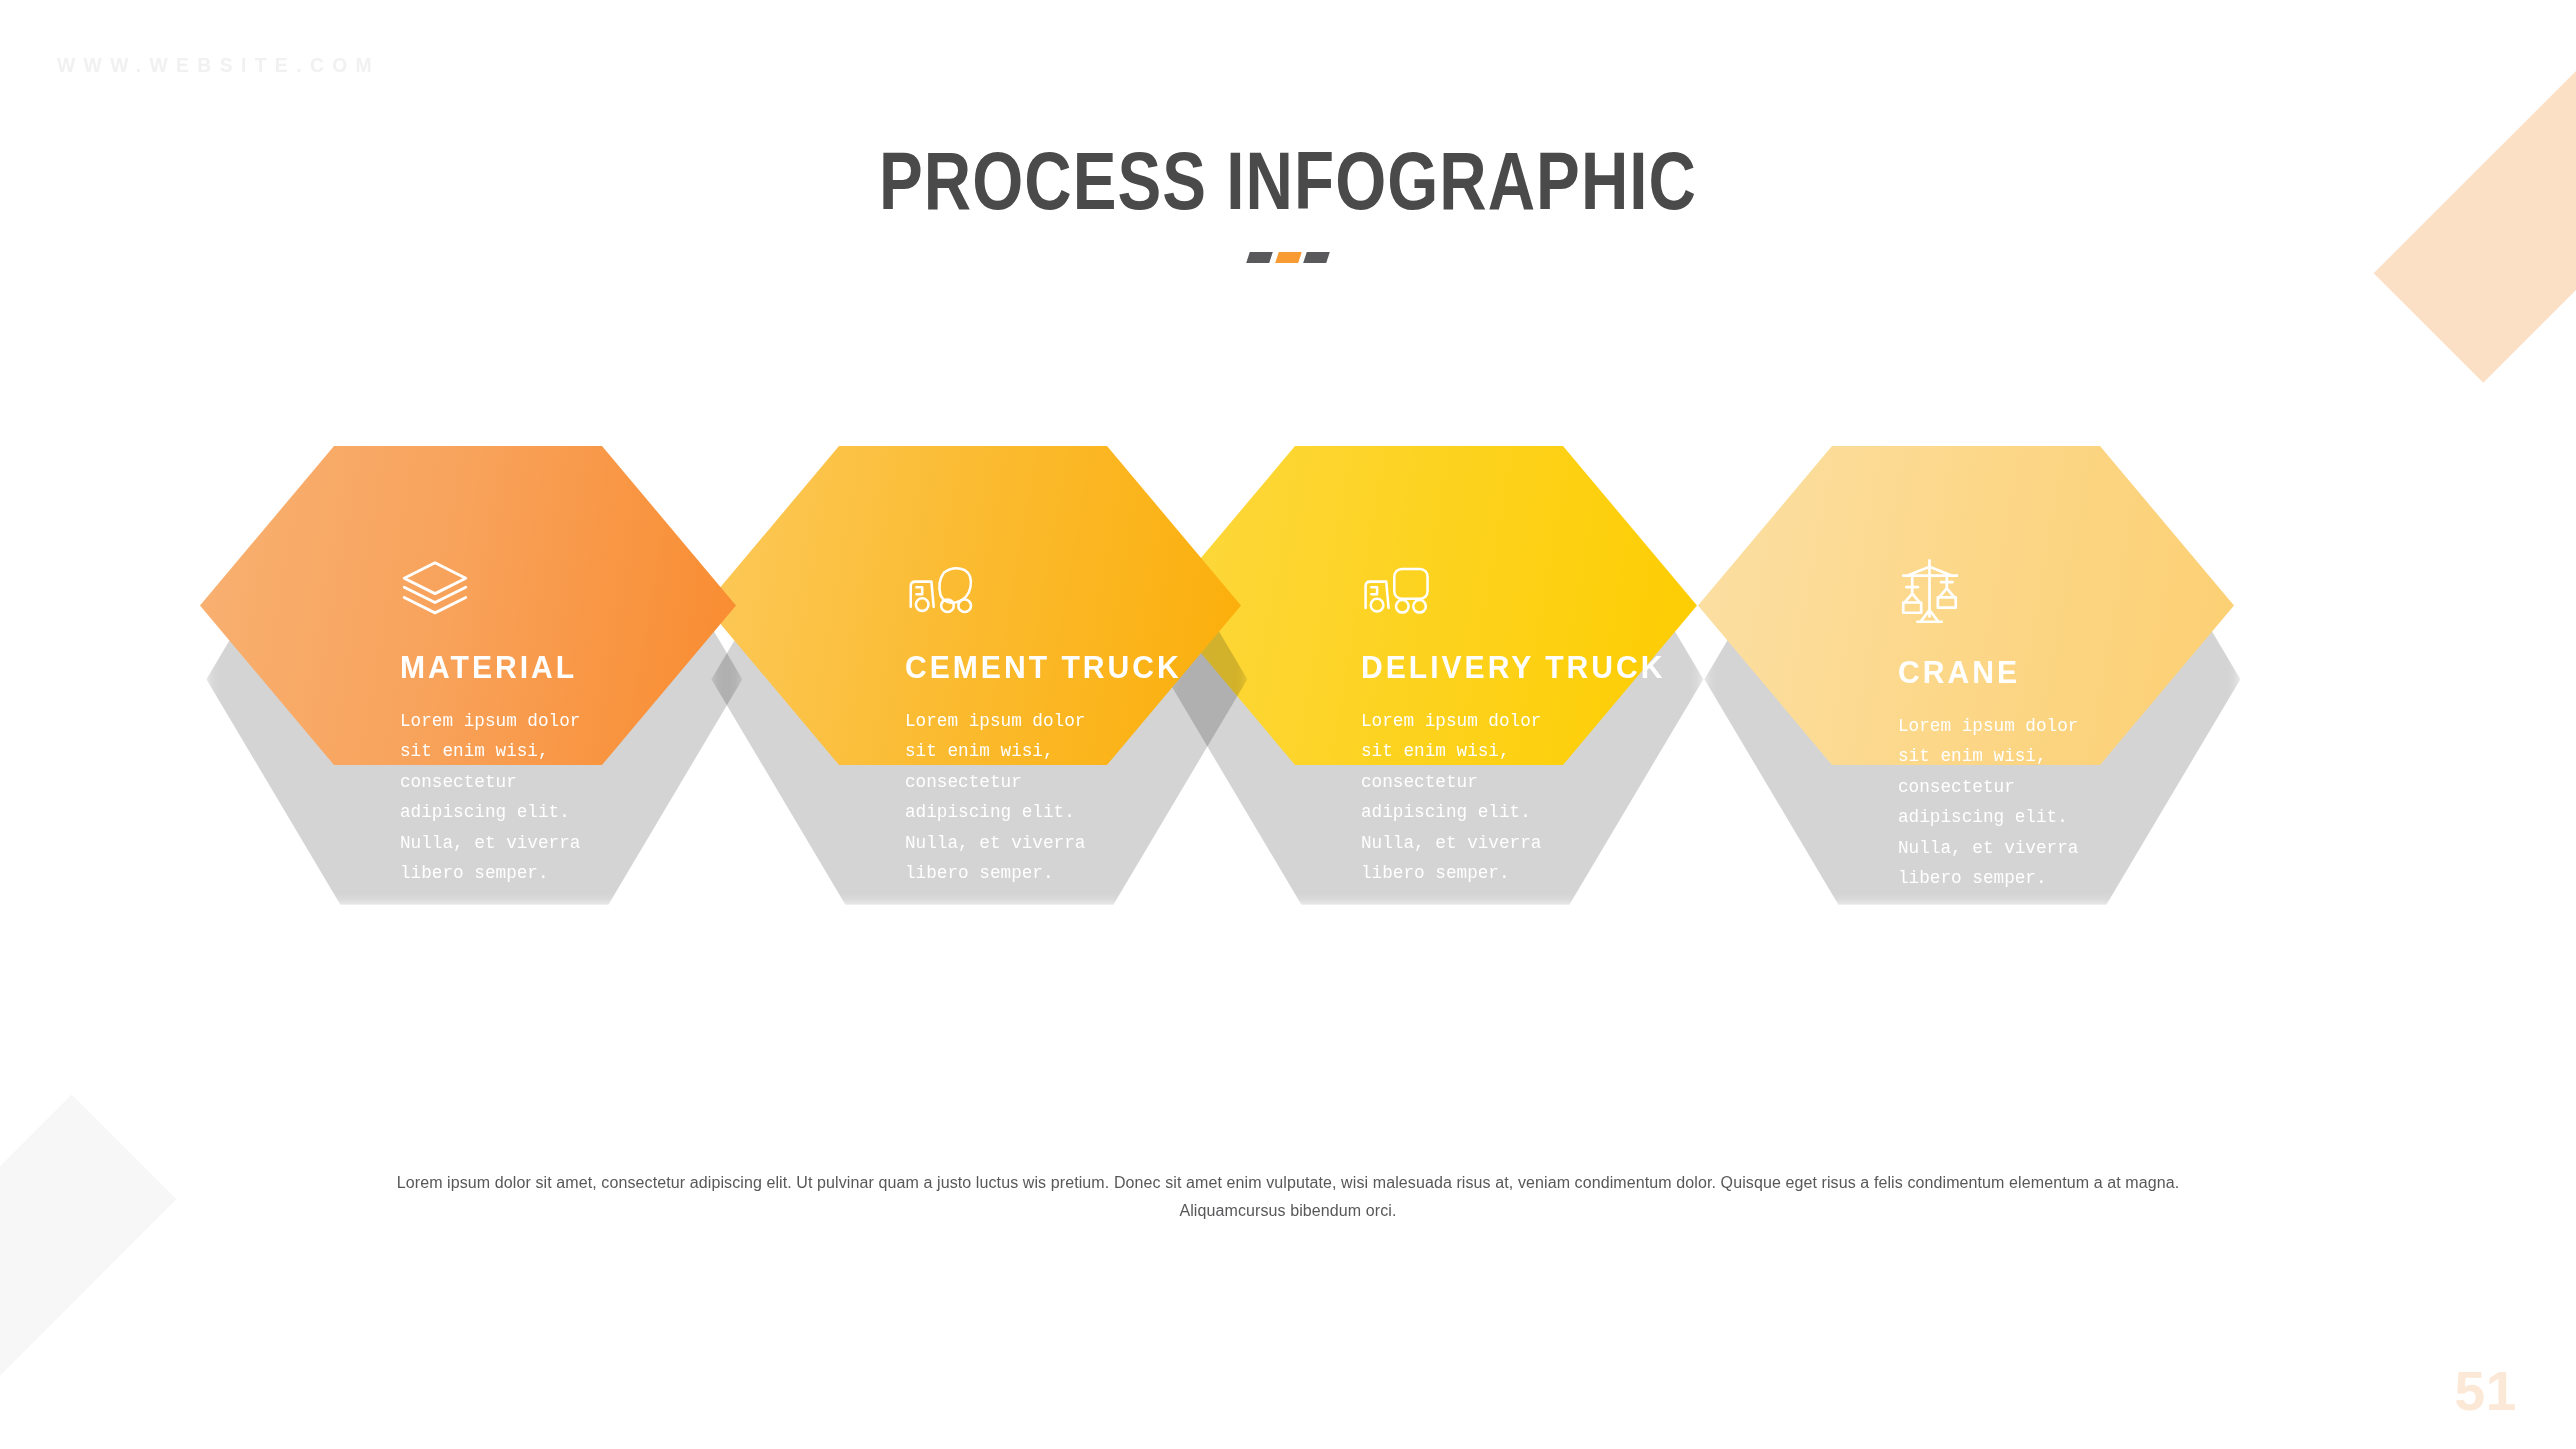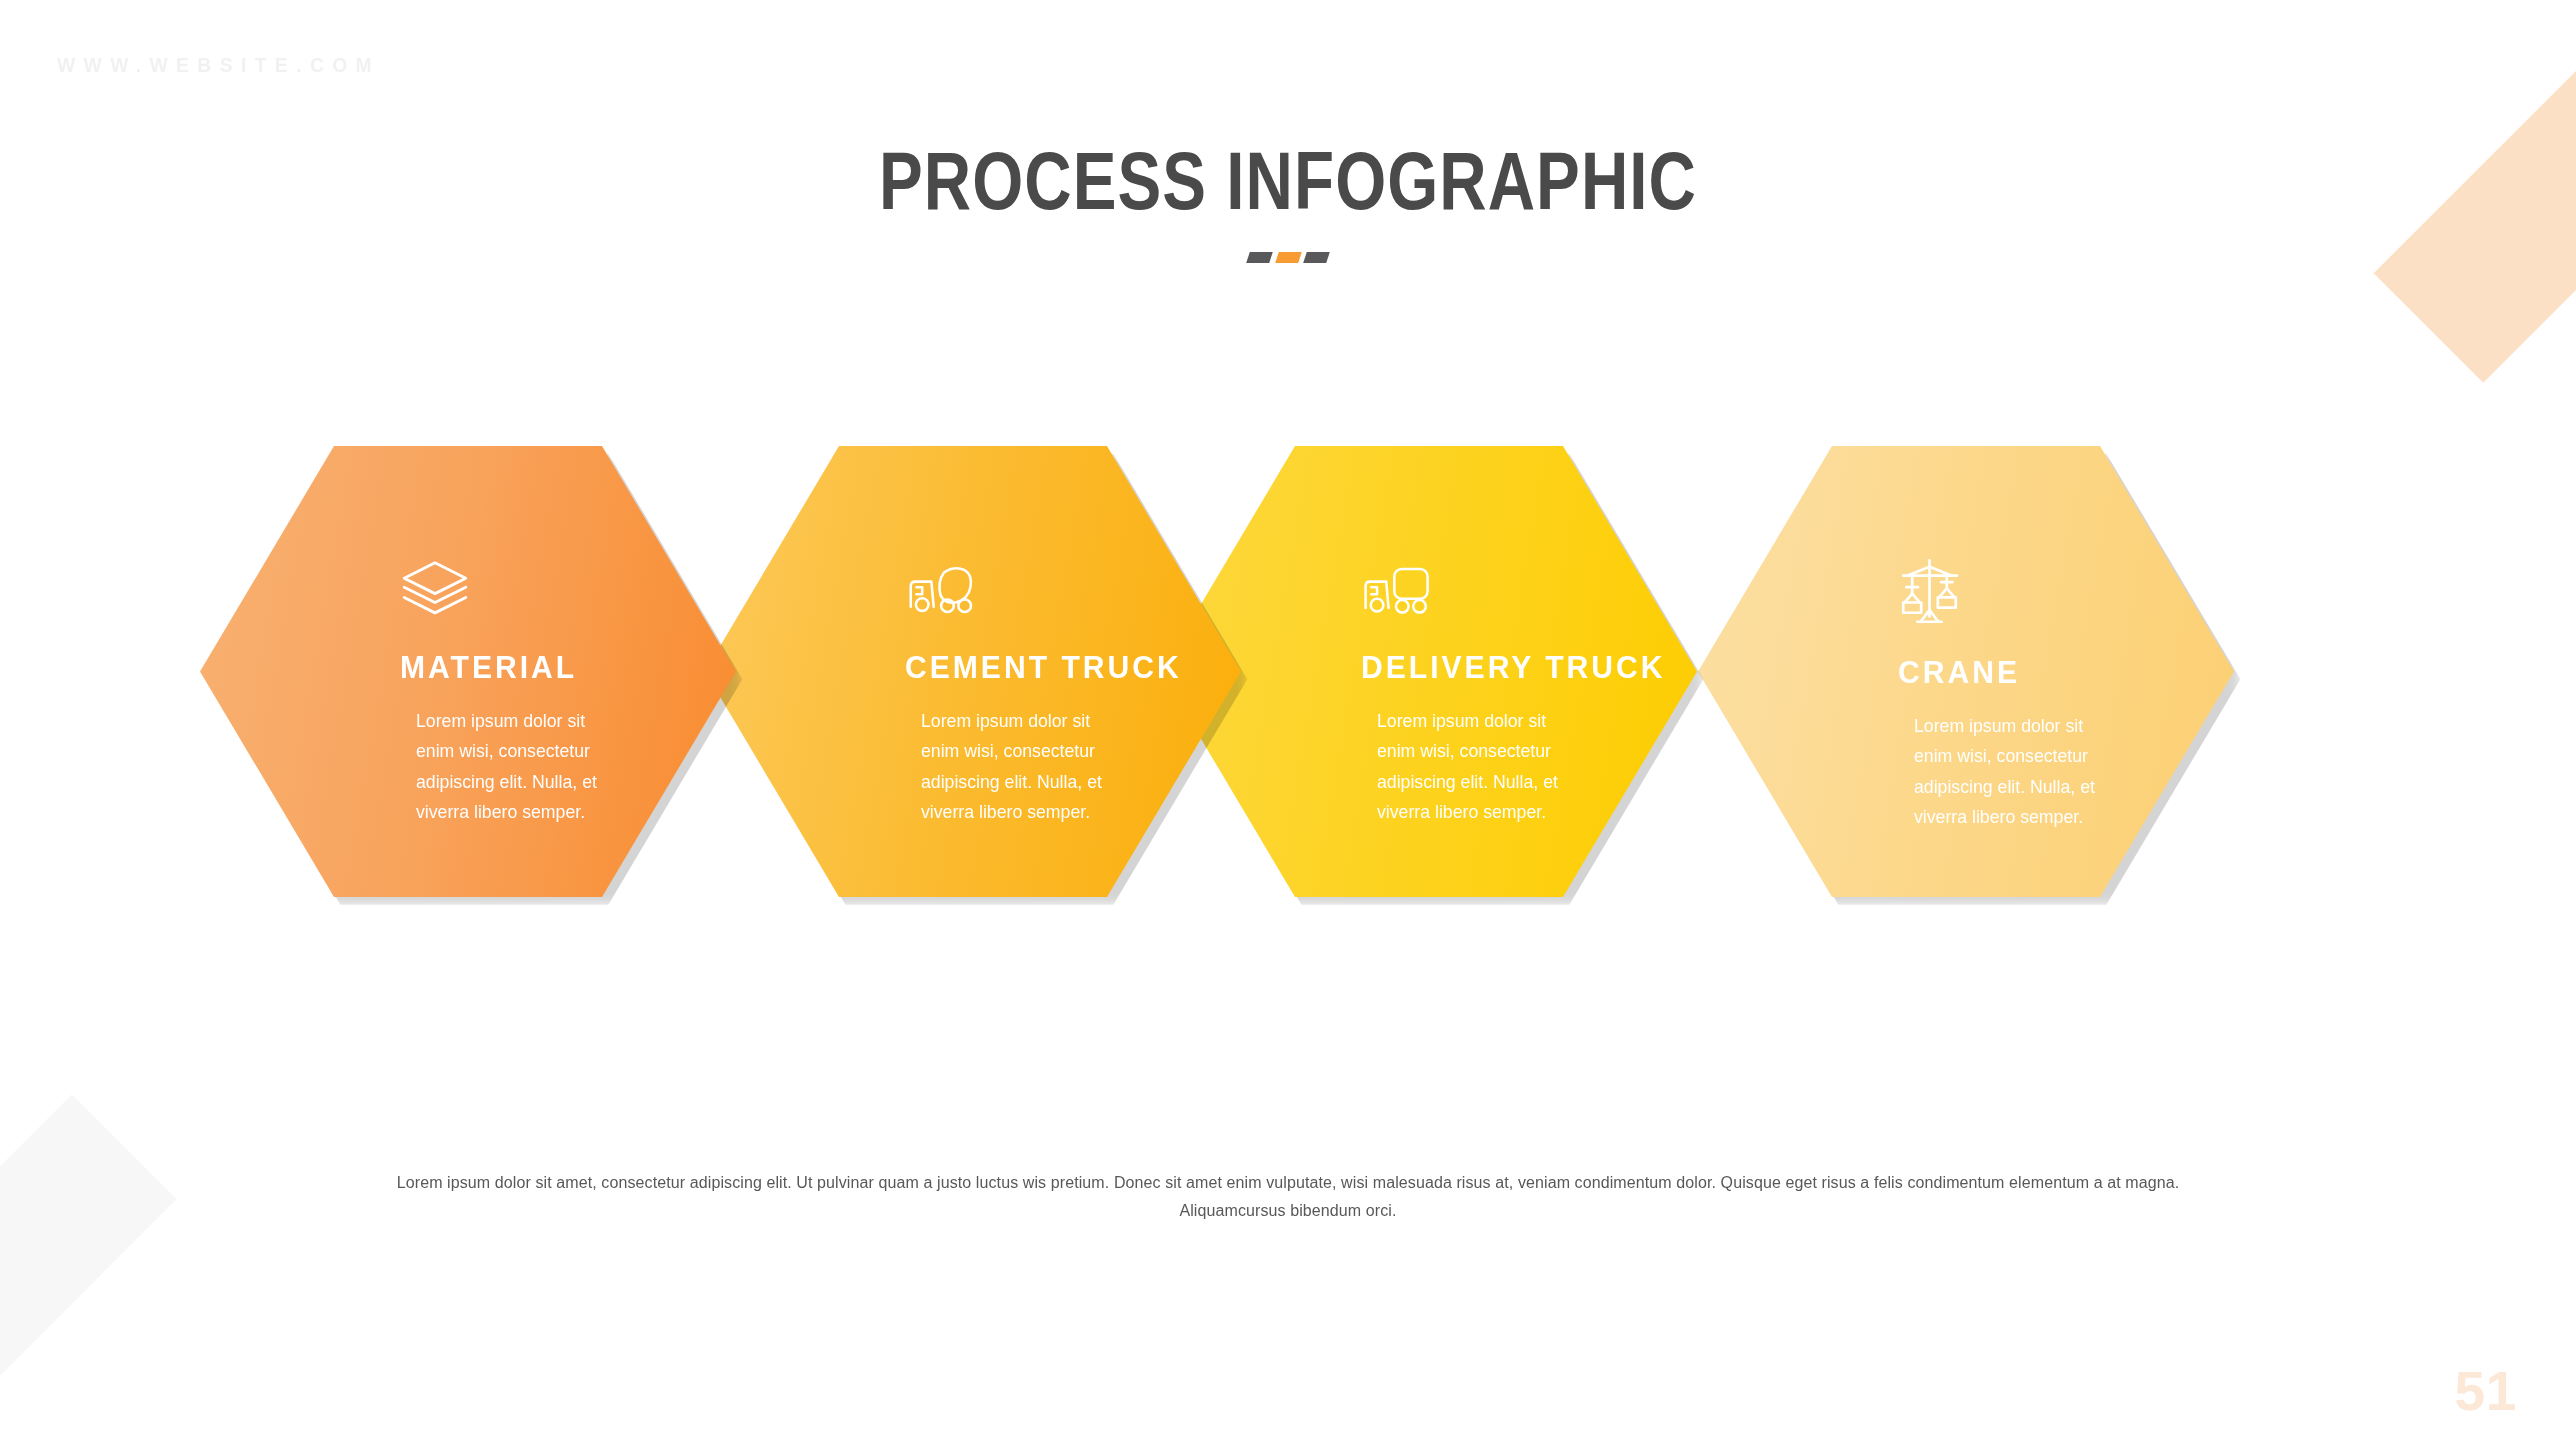--- a/index.html
+++ b/index.html
@@ -108,21 +108,21 @@
     position: absolute;
     top: 446px;
     left: 200px;
     width: 2190px;
     height: 451px;
   }
   .hex-wrap {
     position: absolute;
     top: 0;
     width: 536px;
-    height: 451px;
+    height: 319px;
   }
   .hex-wrap.shadow-layer::before {
     content: "";
     position: absolute;
     left: 6.4px;
     top: 7.7px;
     width: 536px;
     height: 451px;
     background: rgba(0,0,0,0.17);
     clip-path: polygon(25% 0%, 75% 0%, 100% 50%, 75% 100%, 25% 100%, 0% 50%);
@@ -161,25 +161,25 @@
     font-size: 32px;
     letter-spacing: 3.2px;
     color: #ffffff;
     line-height: 1;
     margin: 0 0 23px 0;
     transform: scaleX(0.94);
     transform-origin: left center;
     white-space: nowrap;
   }
   .hex-desc {
-    font-family: Liberation Sans, sans-serif;
+    font-family: Liberation Mono, monospace;
     font-size: 17.7px;
     line-height: 1.72;
     color: #ffffff;
-    margin: 16px;
+    margin: 0;
     width: 193px;
     font-weight: 300;
   }
 
   
   #footer-paragraph {
     position: absolute;
     left: 50%;
     transform: translateX(-50%);
     top: 1153px;

